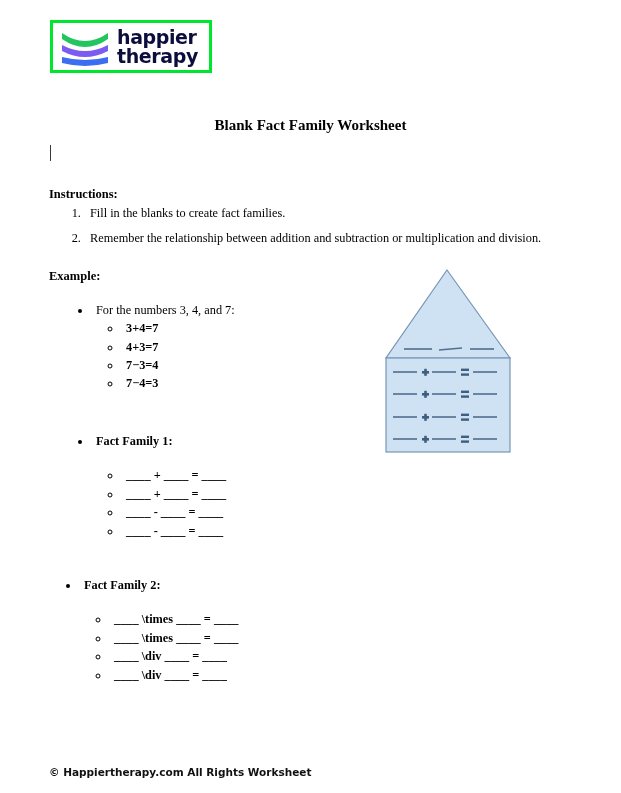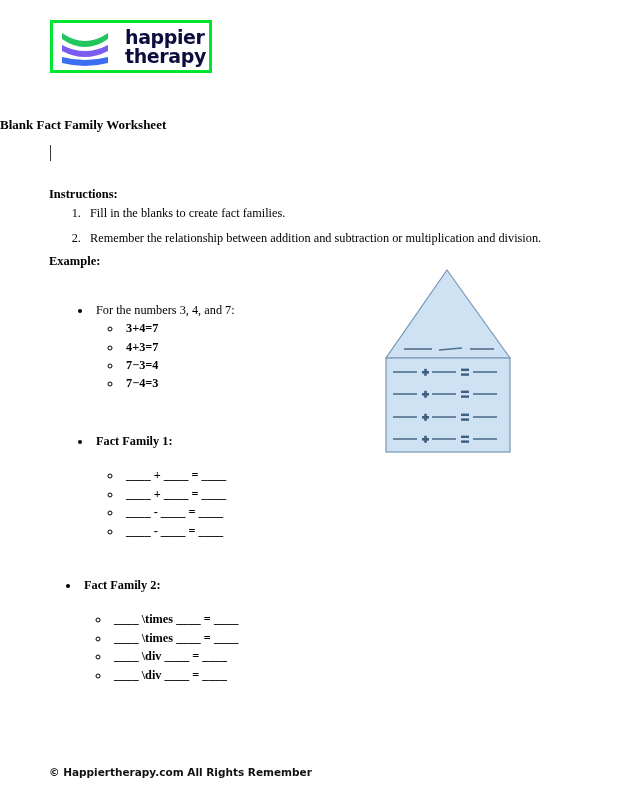--- a/index.html
+++ b/index.html
@@ -31,58 +31,58 @@
     align-items: center;
     padding: 0 4px 0 6px;
   }
   .logo-marks {
     width: 52px;
     height: 40px;
     flex: 0 0 auto;
     position: relative;
   }
   .logo-text {
-    margin-left: 14px;
+    margin-left: 6px;
     font-family: "DejaVu Sans", "Liberation Sans", sans-serif;
     font-weight: bold;
     font-size: 19px;
     line-height: 19px;
     color: #0d0d3d;
     letter-spacing: -0.4px;
   }
   .logo-text span { display: block; }
 
   
   .doc-title {
     position: absolute;
     left: 0;
     top: 117px;
     width: 621px;
-    text-align: left;
-    font-size: 13px;
+    text-align: center;
+    font-size: 15px;
     font-weight: bold;
     font-family: "Liberation Serif", "DejaVu Serif", serif;
   }
 
   .caret {
     position: absolute;
     left: 50px;
     top: 145px;
     width: 1px;
     height: 16px;
     background: #3a3a3a;
   }
 
   .section-head {
     position: absolute;
     font-weight: bold;
     font-size: 12.5px;
   }
   #instructions-heading { left: 49px; top: 175px; margin-top: 12px; }
-  #example-heading { left: 49px; top: 254px; }
+  #example-heading { left: 49px; top: 269px; }
 
   
   .instr-list {
     position: absolute;
     left: 62px;
     top: 204px;
     width: 510px;
     margin: 0;
     padding: 0 0 0 22px;
     list-style: decimal;
@@ -265,13 +265,13 @@
       <rect x="77" y="124.6" width="8" height="2.4"></rect>
         <rect x="77" y="129.4" width="8" height="2.4"></rect>
       <rect x="77" y="147.6" width="8" height="2.4"></rect>
         <rect x="77" y="152.4" width="8" height="2.4"></rect>
       <rect x="77" y="169.6" width="8" height="2.4"></rect>
         <rect x="77" y="174.4" width="8" height="2.4"></rect>
     </g>
   </svg>
 </div>
 
-<div class="footer">© Happiertherapy.com All Rights Remember</div>
+<div class="footer">© Happiertherapy.com All Rights Worksheet</div>
 
 </body></html>

